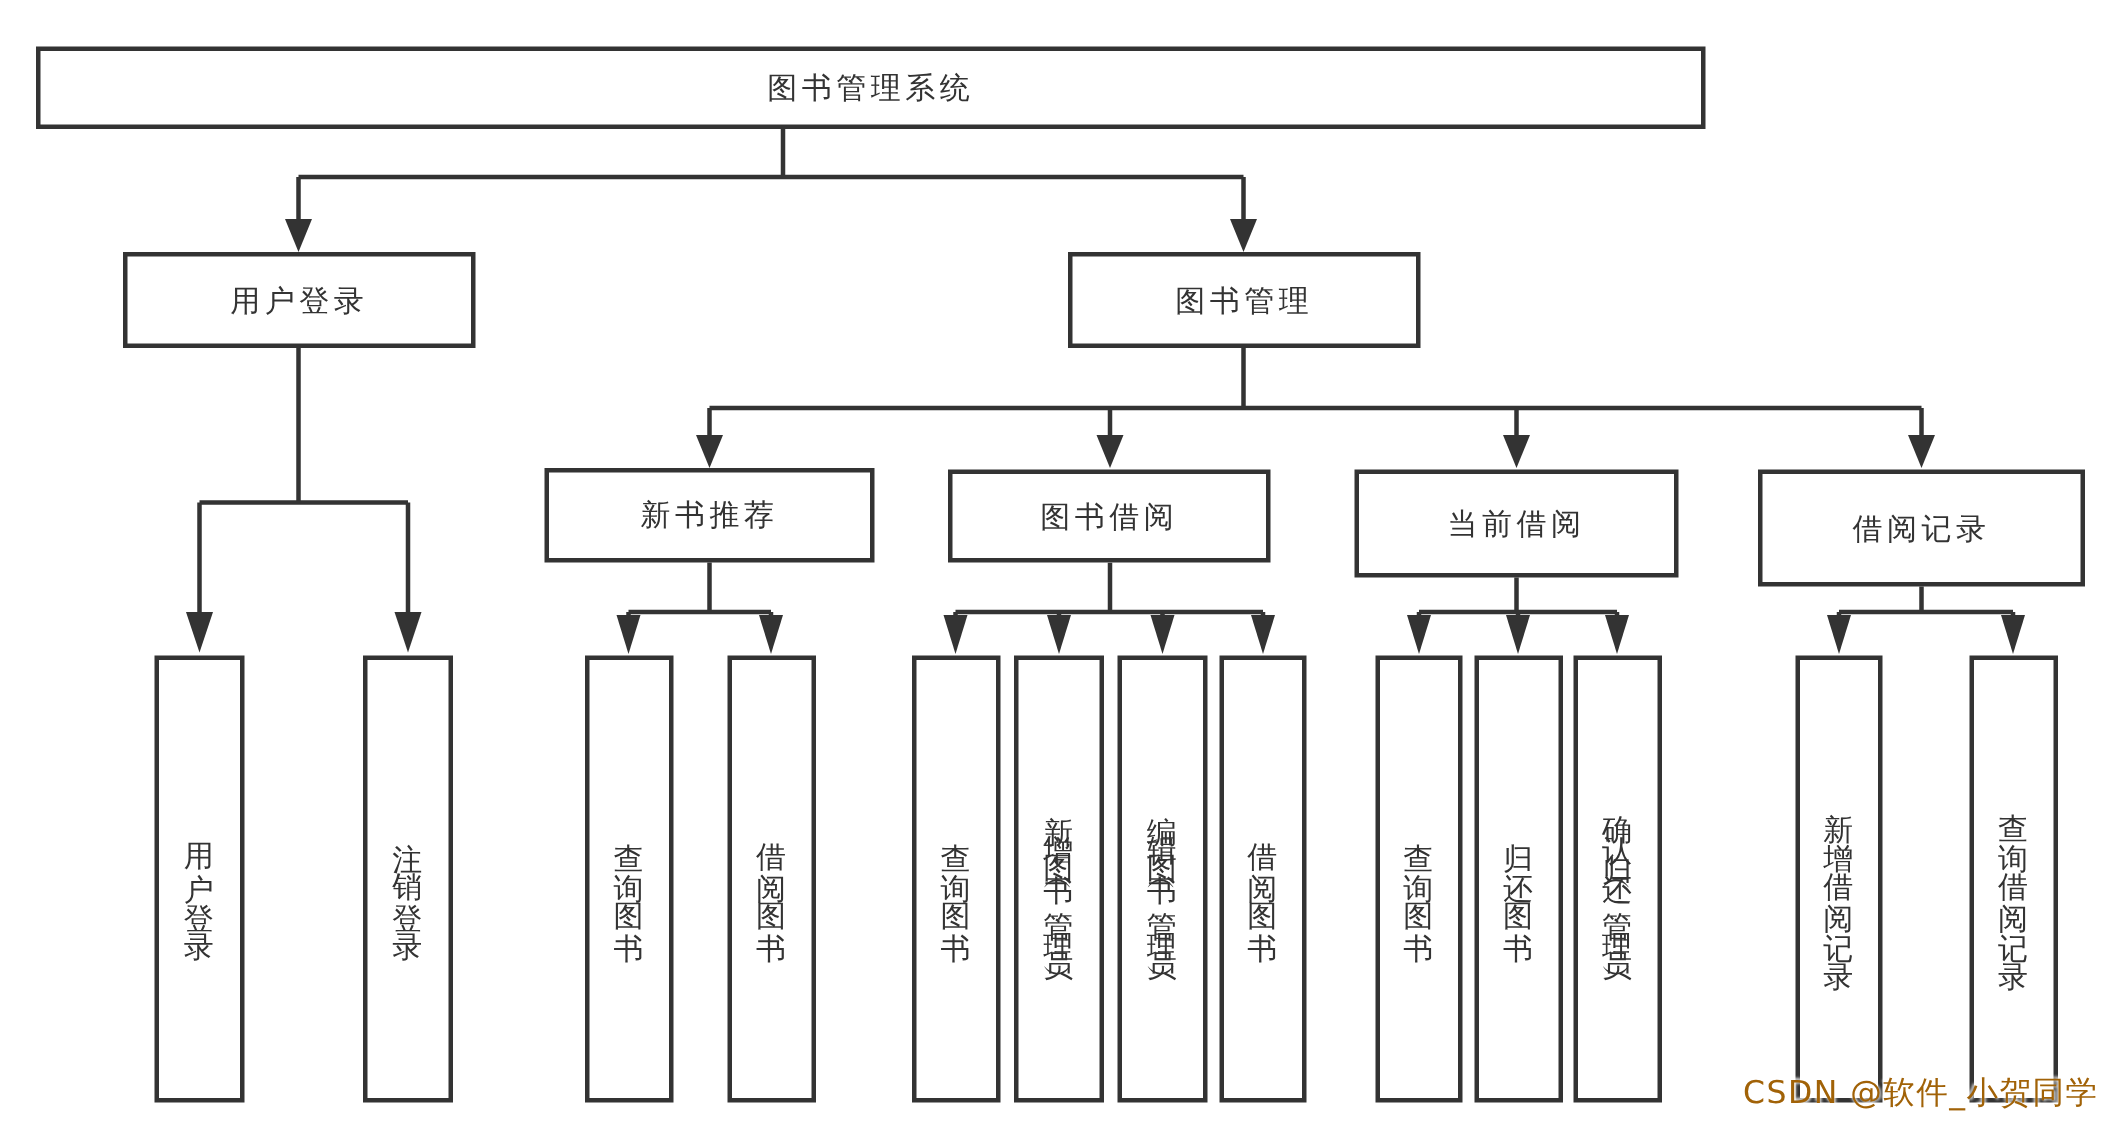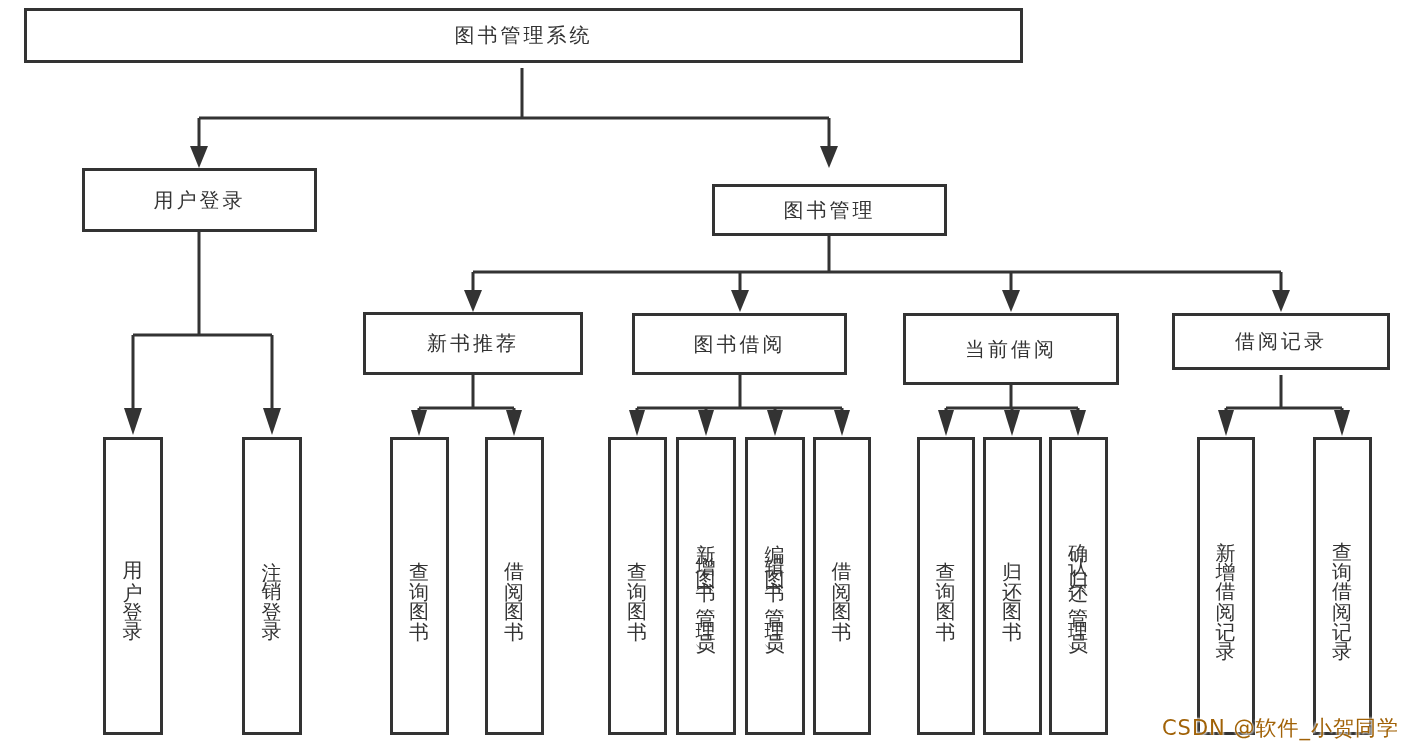--- a/index.html
+++ b/index.html
@@ -71,41 +71,41 @@
     <path d="M1011 375 V408 M946 408 H1078 M946 408 V412 M1012 408 V412 M1078 408 V412"></path>
     <polygon points="938,410 954,410 946,436"></polygon>
     <polygon points="1004,410 1020,410 1012,436"></polygon>
     <polygon points="1070,410 1086,410 1078,436"></polygon>
 
     <path d="M1281 375 V408 M1226 408 H1342 M1226 408 V412 M1342 408 V412"></path>
     <polygon points="1218,410 1234,410 1226,436"></polygon>
     <polygon points="1334,410 1350,410 1342,436"></polygon>
   </svg>
 
-  <div class="box" style="left:24px;top:8px;width:999px;height:55px;">
+  <div class="box" style="left:24px;top:31px;width:1113px;height:55px;">
     <span>图书管理系统</span>
   </div>
 
   <div class="box" style="left:82px;top:168px;width:235px;height:64px;">
     <span>用户登录</span>
   </div>
-  <div class="box" style="left:712px;top:168px;width:235px;height:52px;margin-top:16px;">
+  <div class="box" style="left:712px;top:168px;width:235px;height:64px;">
     <span>图书管理</span>
   </div>
 
   <div class="box" style="left:363px;top:312px;width:220px;height:63px;">
     <span>新书推荐</span>
   </div>
   <div class="box" style="left:632px;top:313px;width:215px;height:62px;">
     <span>图书借阅</span>
   </div>
   <div class="box" style="left:903px;top:313px;width:216px;height:72px;">
     <span>当前借阅</span>
   </div>
-  <div class="box" style="left:1172px;top:313px;width:218px;height:57px;">
+  <div class="box" style="left:1172px;top:313px;width:218px;height:78px;">
     <span>借阅记录</span>
   </div>
 
   <div class="box" style="left:103px;top:437px;width:60px;height:298px;">
     <span class="vtext">用户登录</span>
   </div>
   <div class="box" style="left:242px;top:437px;width:60px;height:298px;">
     <span class="vtext">注销登录</span>
   </div>
 

